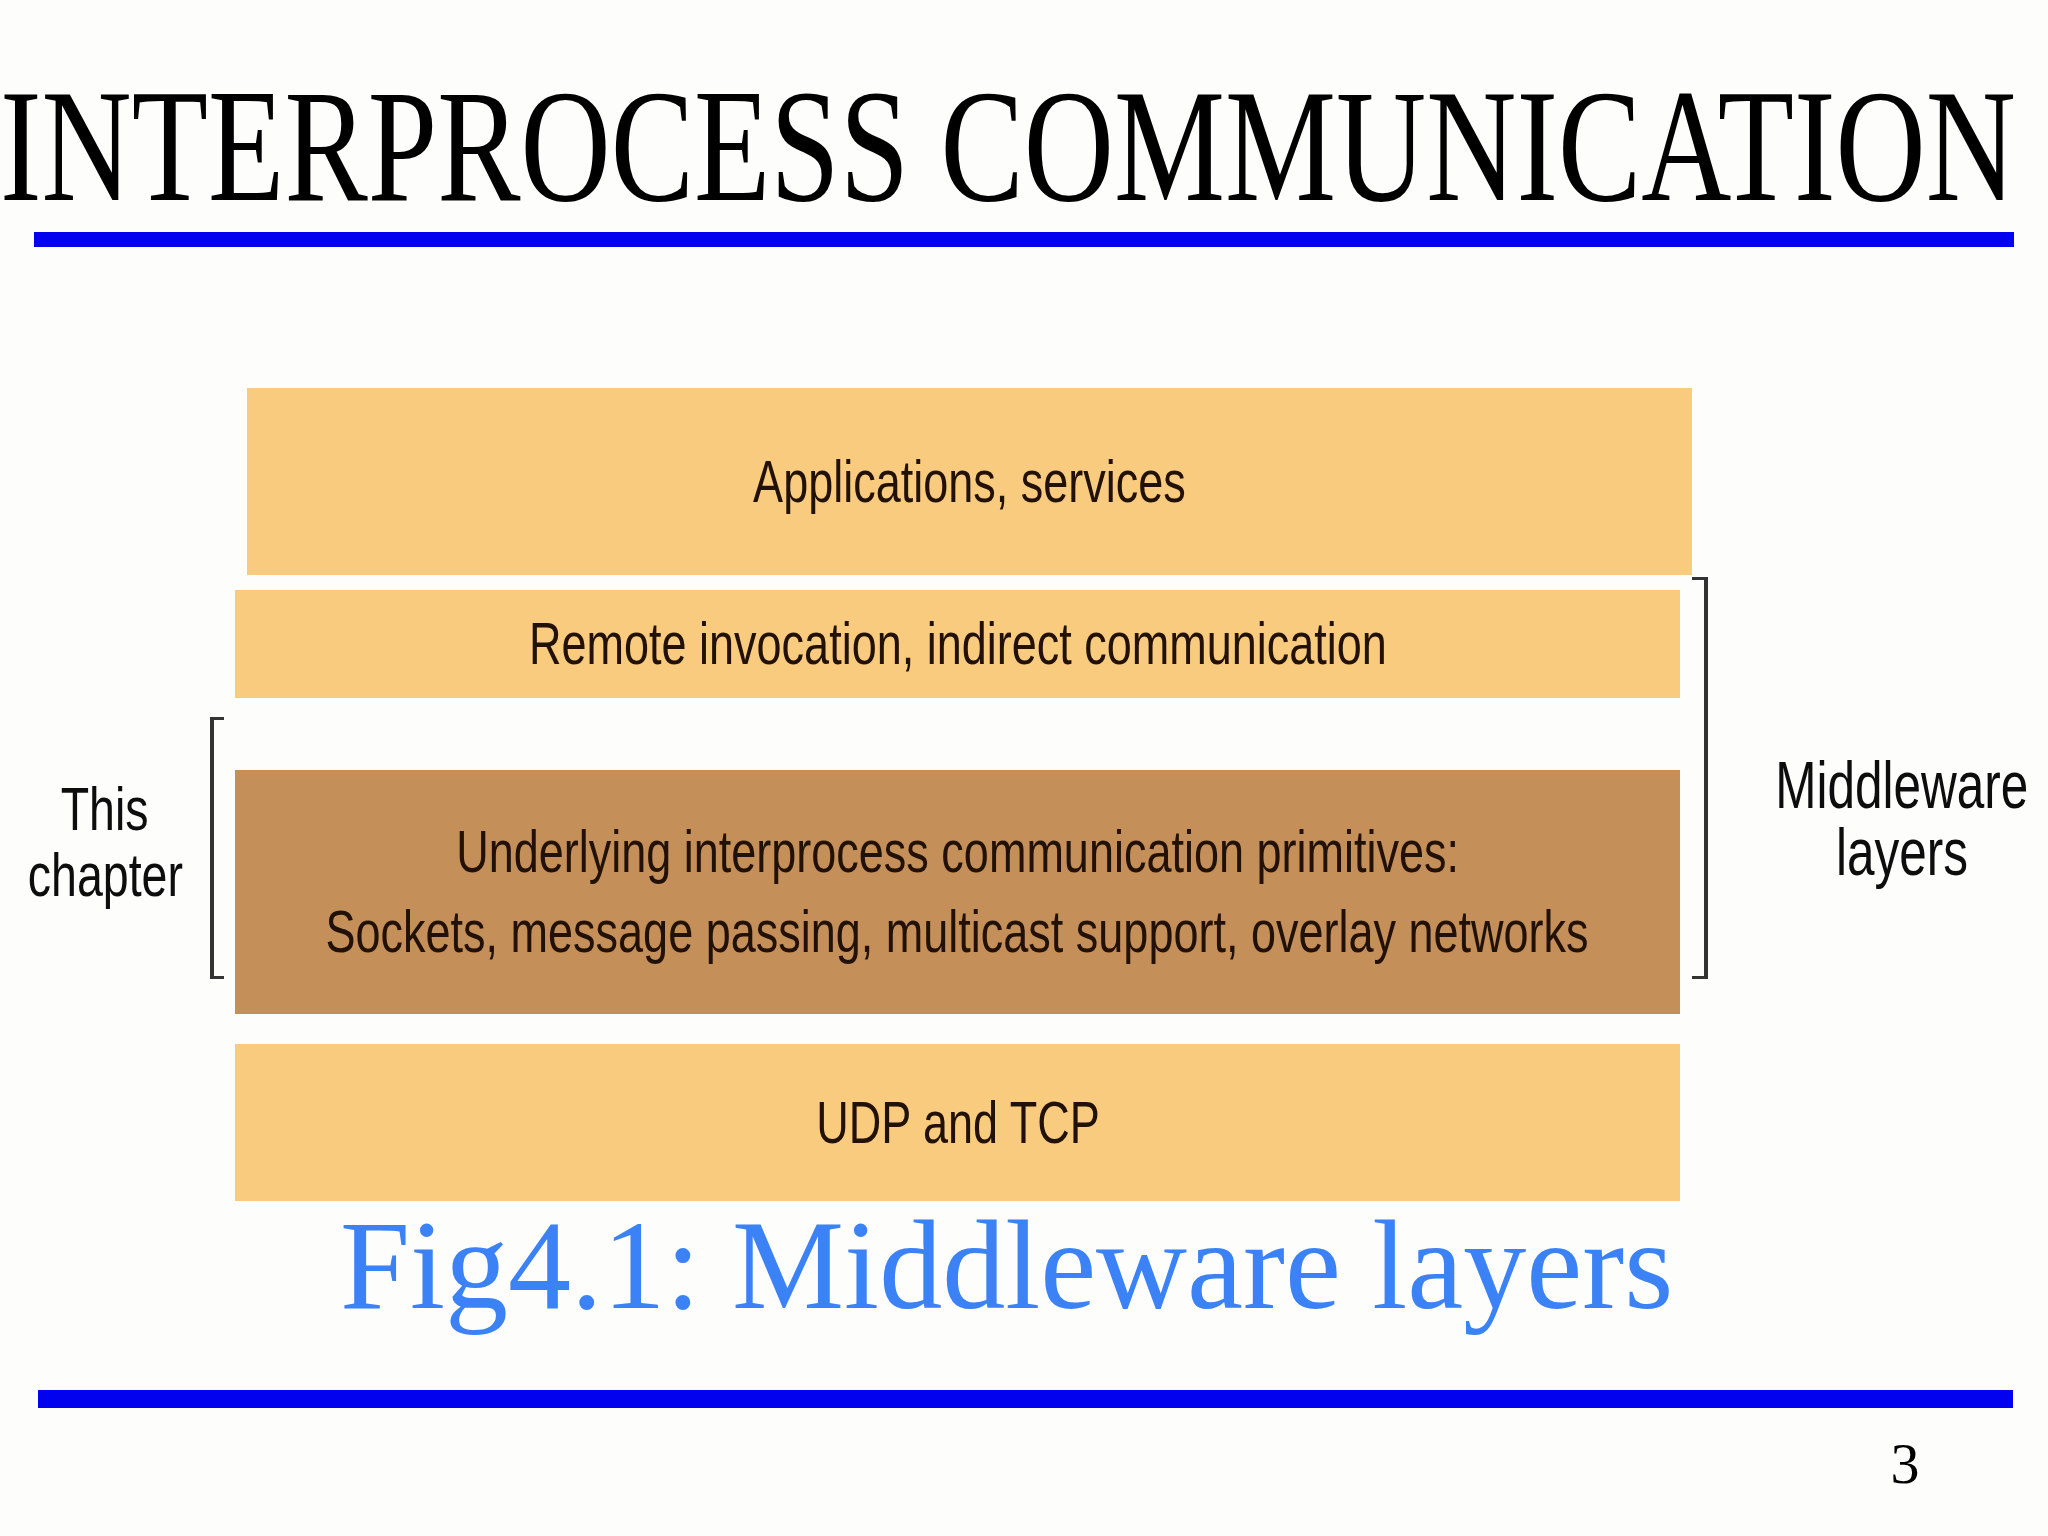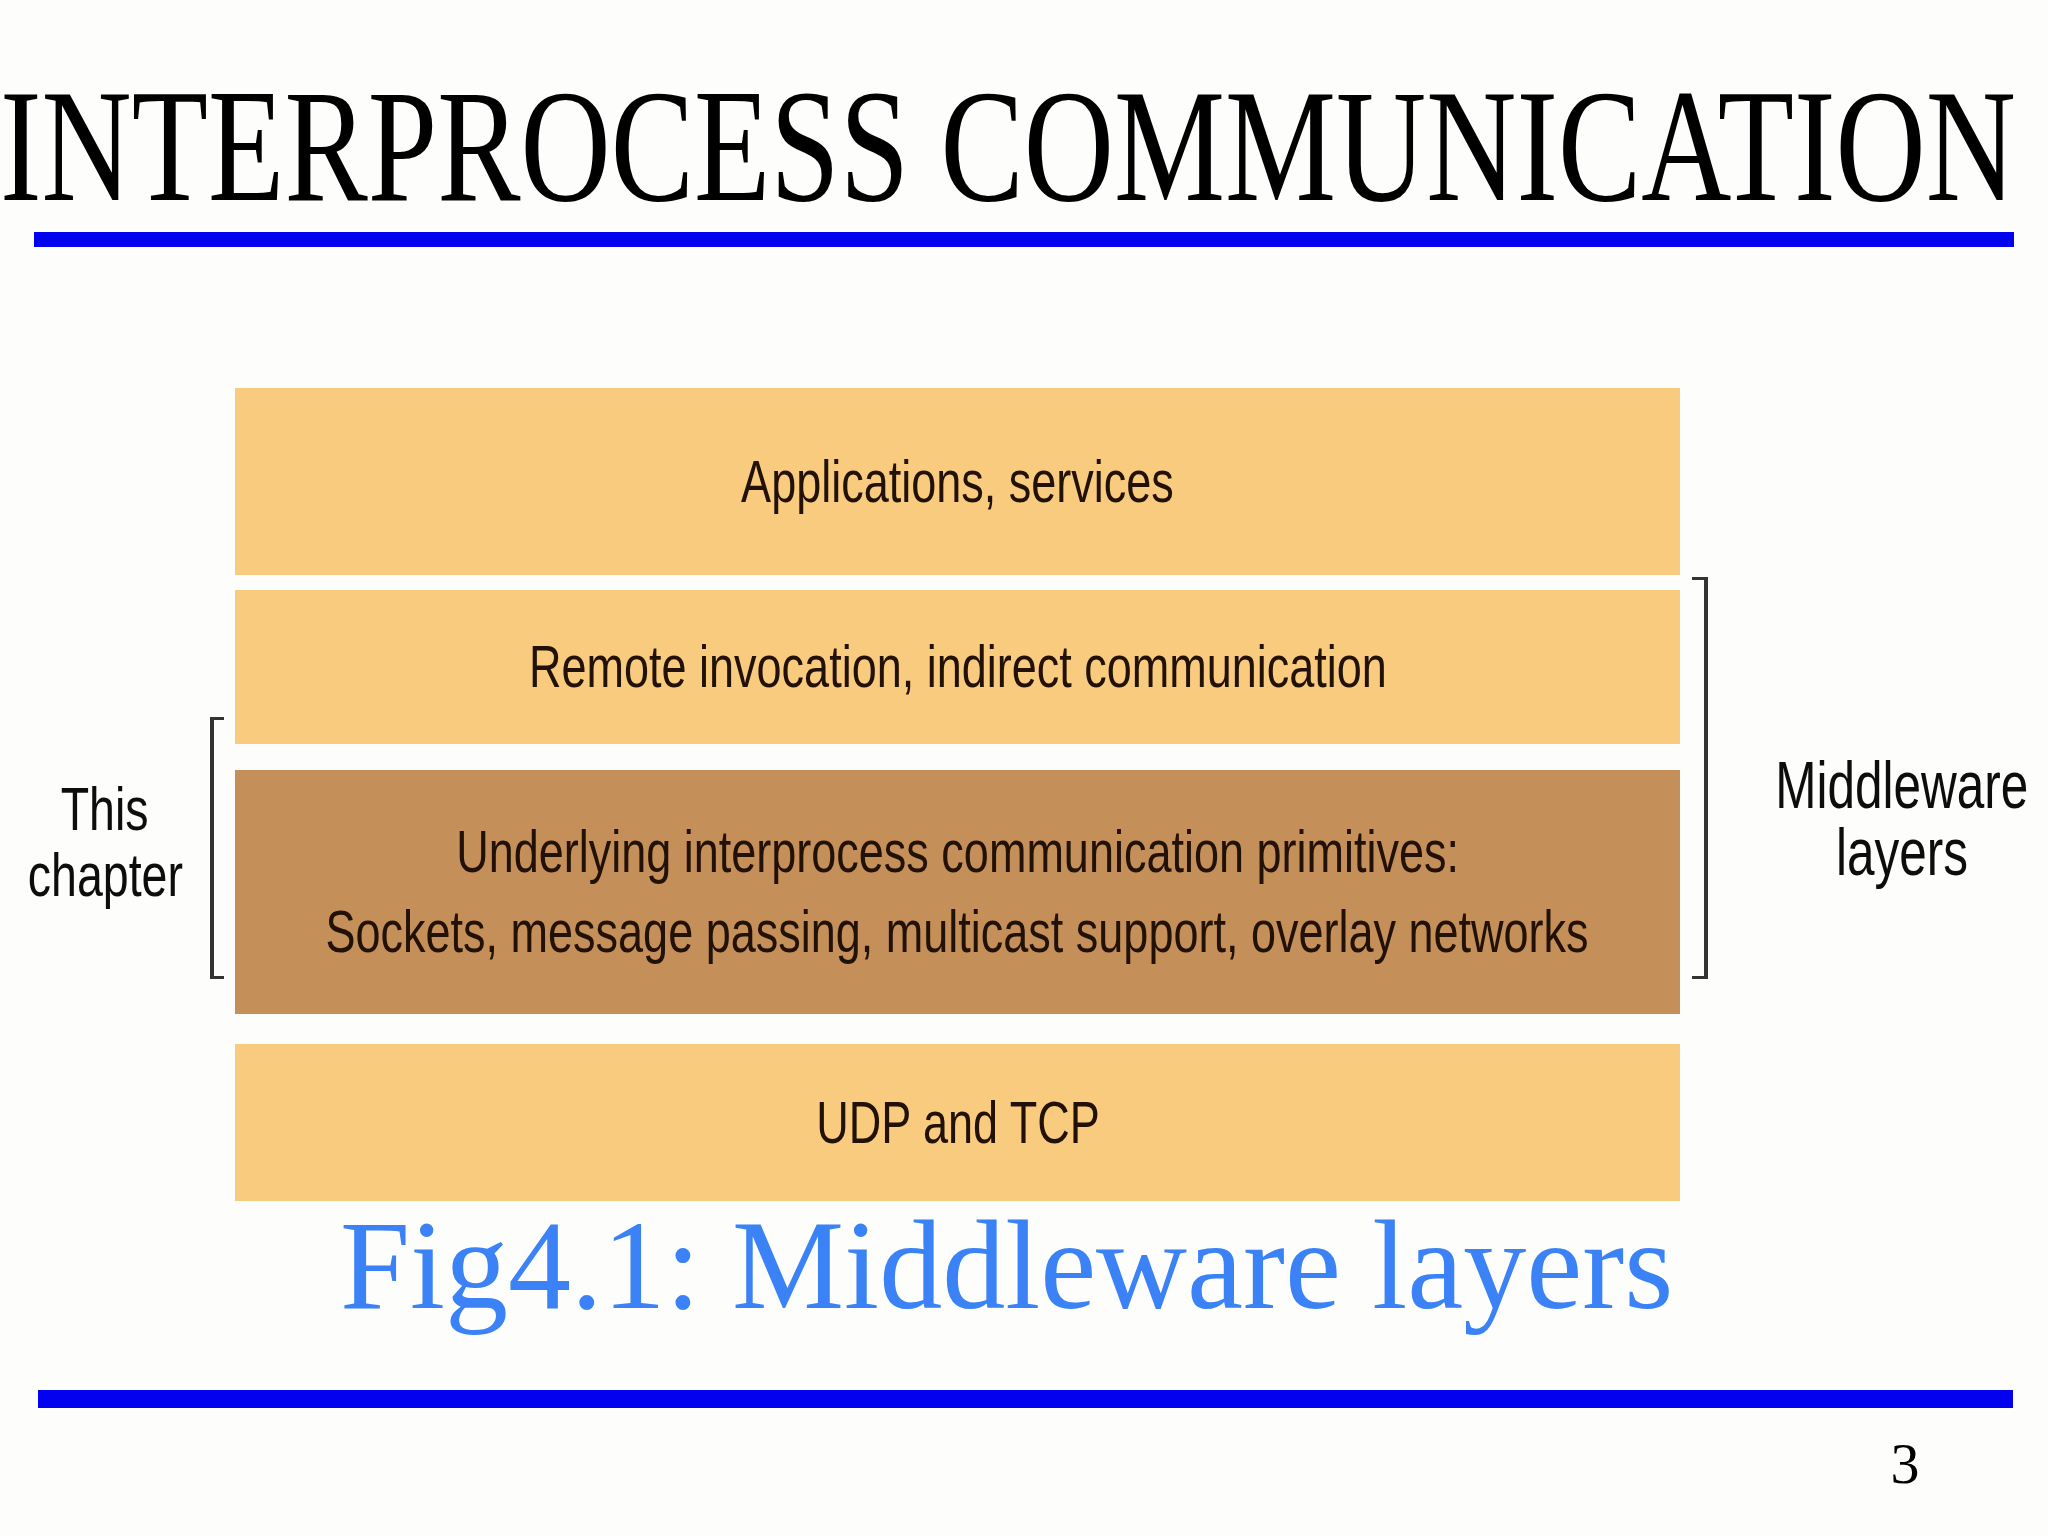--- a/index.html
+++ b/index.html
@@ -42,22 +42,22 @@
   }
   .layer .cond {
     white-space: nowrap;
     transform: scaleX(0.75);
     transform-origin: 50% 50%;
     line-height: 80px;
   }
   .layer-light { background: #f9cb7f; }
   .layer-dark  { background: #c48f58; }
 
-  .layer-applications     { top: 388px; height: 187px; padding-bottom: 0; }
-  .layer-remote           { top: 590px; height: 154px; }
+  .layer-applications     { top: 388px; height: 187px; padding-bottom: 0; margin-left: 12px; }
+  .layer-remote           { top: 590px; height: 108px; }
   .layer-ipc              { top: 770px; height: 244px; }
   .layer-udp              { top: 1044px; height: 157px; align-items: center; }
 
   
   .bracket {
     position: absolute;
     box-sizing: border-box;
     border: 0 solid #333333;
     background: transparent;
   }

